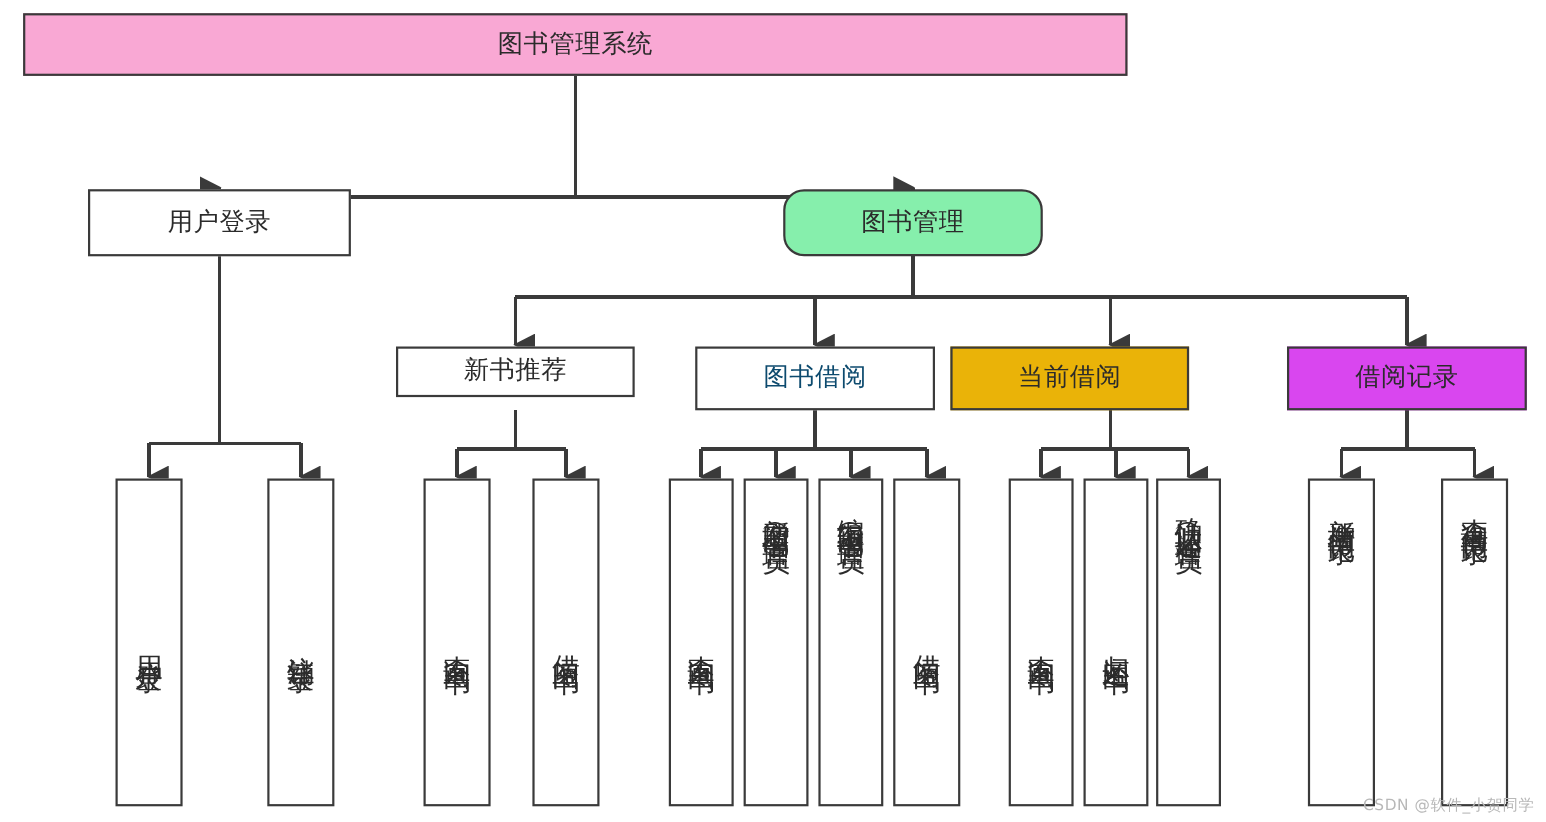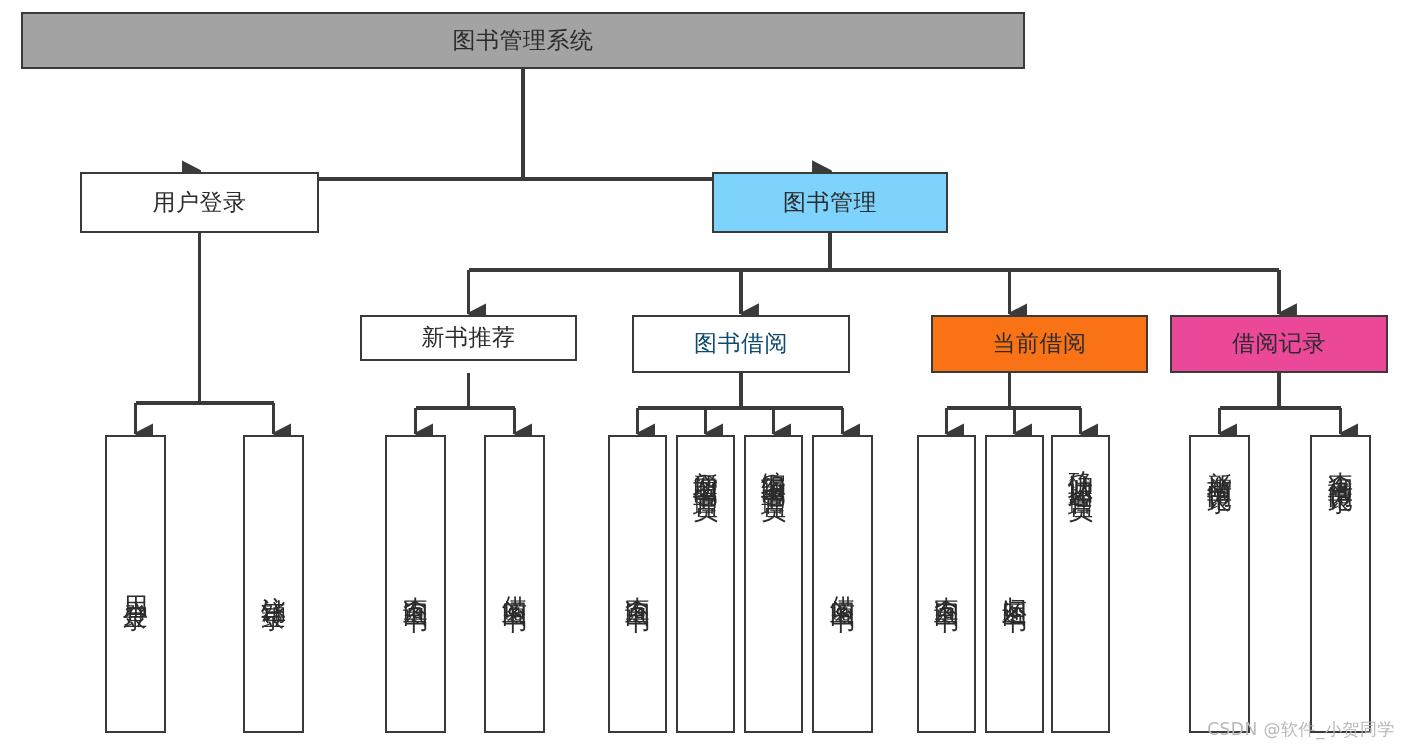--- a/index.html
+++ b/index.html
@@ -60,21 +60,21 @@
     white-space: nowrap;
   }
   .node.vertical.centered {
     align-items: center;
     padding-top: 0;
   }
   #watermark {
     position: absolute;
     right: 10px;
     bottom: 6px;
-    font-size: 17px;
+    font-size: 14px;
     color: #b8b8b8;
     letter-spacing: 0.5px;
     user-select: none;
     white-space: nowrap;
   }
 </style>
 </head>
 <body>
 
 <div id="diagram-root">
@@ -112,39 +112,39 @@
       <line x1="946.5" y1="408" x2="1080.5" y2="408" stroke="#3a3a3a" stroke-width="3.2" shape-rendering="crispEdges"></line>
       <line x1="946.5" y1="408" x2="946.5" y2="433.5" stroke="#3a3a3a" stroke-width="3.2" shape-rendering="crispEdges" marker-end="url(#arrowhead)"></line>
       <line x1="1014.5" y1="408" x2="1014.5" y2="433.5" stroke="#3a3a3a" stroke-width="3.2" shape-rendering="crispEdges" marker-end="url(#arrowhead)"></line>
       <line x1="1080.5" y1="408" x2="1080.5" y2="433.5" stroke="#3a3a3a" stroke-width="3.2" shape-rendering="crispEdges" marker-end="url(#arrowhead)"></line>
       <line x1="1279" y1="373" x2="1279" y2="408" stroke="#3a3a3a" stroke-width="3.2" shape-rendering="crispEdges"></line>
       <line x1="1219.5" y1="408" x2="1340.5" y2="408" stroke="#3a3a3a" stroke-width="3.2" shape-rendering="crispEdges"></line>
       <line x1="1219.5" y1="408" x2="1219.5" y2="433.5" stroke="#3a3a3a" stroke-width="3.2" shape-rendering="crispEdges" marker-end="url(#arrowhead)"></line>
       <line x1="1340.5" y1="408" x2="1340.5" y2="433.5" stroke="#3a3a3a" stroke-width="3.2" shape-rendering="crispEdges" marker-end="url(#arrowhead)"></line>
     </svg>
   <div id="node-layer">
-      <div class="node horizontal" style="left: 21px; top: 12px; width: 1004px; height: 57px; border-color: rgb(58, 58, 58); background: #a3a3a3; align-items: center;">
+      <div class="node horizontal" style="left: 21px; top: 12px; width: 1004px; height: 57px; border-color: rgb(58, 58, 58); background: #f9a8d4; align-items: center;">
         <span class="node-label" style="color: rgb(43, 43, 43);">图书管理系统</span>
       </div>
       <div class="node horizontal" style="left: 80px; top: 172px; width: 239px; height: 61px; border-color: rgb(58, 58, 58); background: rgb(255, 255, 255);">
         <span class="node-label" style="color: rgb(43, 43, 43);">用户登录</span>
       </div>
-      <div class="node horizontal" style="left: 712px; top: 172px; width: 236px; height: 61px; border-color: rgb(58, 58, 58); background: #7dd3fc;">
+      <div class="node horizontal" style="left: 712px; top: 172px; width: 236px; height: 61px; border-color: rgb(58, 58, 58); background: #86efac; border-radius: 19px;">
         <span class="node-label" style="color: rgb(43, 43, 43);">图书管理</span>
       </div>
       <div class="node horizontal" style="left: 360px; top: 315px; width: 217px; height: 46px; border-color: rgb(58, 58, 58); background: rgb(255, 255, 255);">
         <span class="node-label" style="color: rgb(43, 43, 43);">新书推荐</span>
       </div>
       <div class="node horizontal" style="left: 632px; top: 315px; width: 218px; height: 58px; border-color: rgb(58, 58, 58); background: rgb(255, 255, 255);">
         <span class="node-label" style="color: #0c4a6e;">图书借阅</span>
       </div>
-      <div class="node horizontal" style="left: 931px; top: 315px; width: 217px; height: 58px; border-color: rgb(58, 58, 58); background: #f97316;">
+      <div class="node horizontal" style="left: 864px; top: 315px; width: 217px; height: 58px; border-color: rgb(58, 58, 58); background: #eab308;">
         <span class="node-label" style="color: rgb(43, 43, 43);">当前借阅</span>
       </div>
-      <div class="node horizontal" style="left: 1170px; top: 315px; width: 218px; height: 58px; border-color: rgb(58, 58, 58); background: #ec4899;">
+      <div class="node horizontal" style="left: 1170px; top: 315px; width: 218px; height: 58px; border-color: rgb(58, 58, 58); background: #d946ef;">
         <span class="node-label" style="color: rgb(43, 43, 43);">借阅记录</span>
       </div>
       <div class="node vertical centered" style="left: 105px; top: 435px; width: 61px; height: 298px; border-color: rgb(58, 58, 58); background: rgb(255, 255, 255);">
         <span class="node-label" style="color: rgb(43, 43, 43);">用户登录</span>
       </div>
       <div class="node vertical centered" style="left: 243px; top: 435px; width: 61px; height: 298px; border-color: rgb(58, 58, 58); background: rgb(255, 255, 255);">
         <span class="node-label" style="color: rgb(43, 43, 43);">注销登录</span>
       </div>
       <div class="node vertical centered" style="left: 385px; top: 435px; width: 61px; height: 298px; border-color: rgb(58, 58, 58); background: rgb(255, 255, 255);">
         <span class="node-label" style="color: rgb(43, 43, 43);">查询图书</span>

